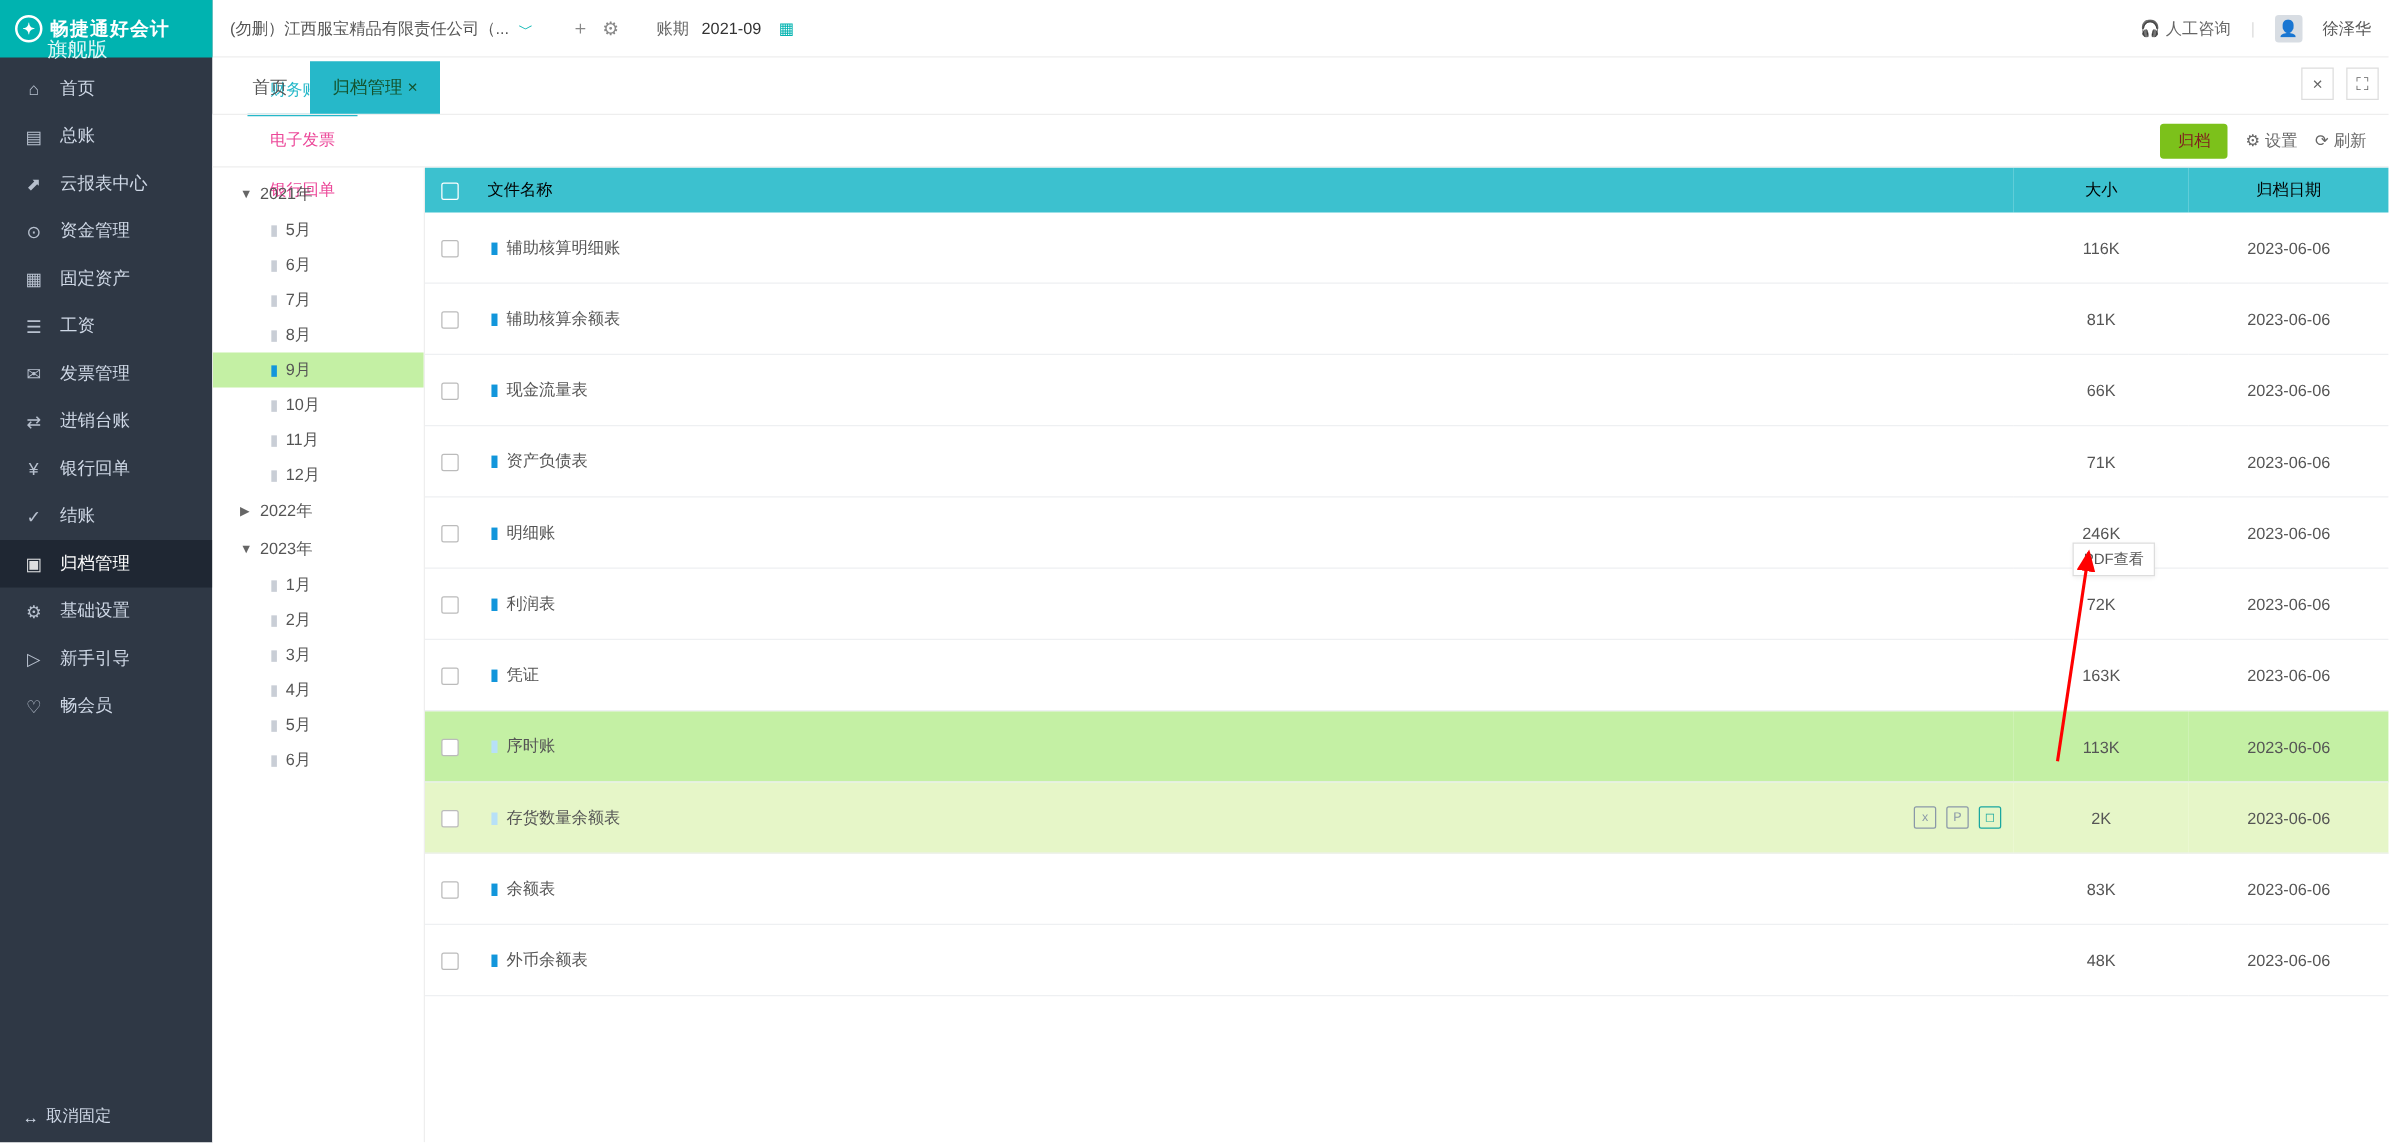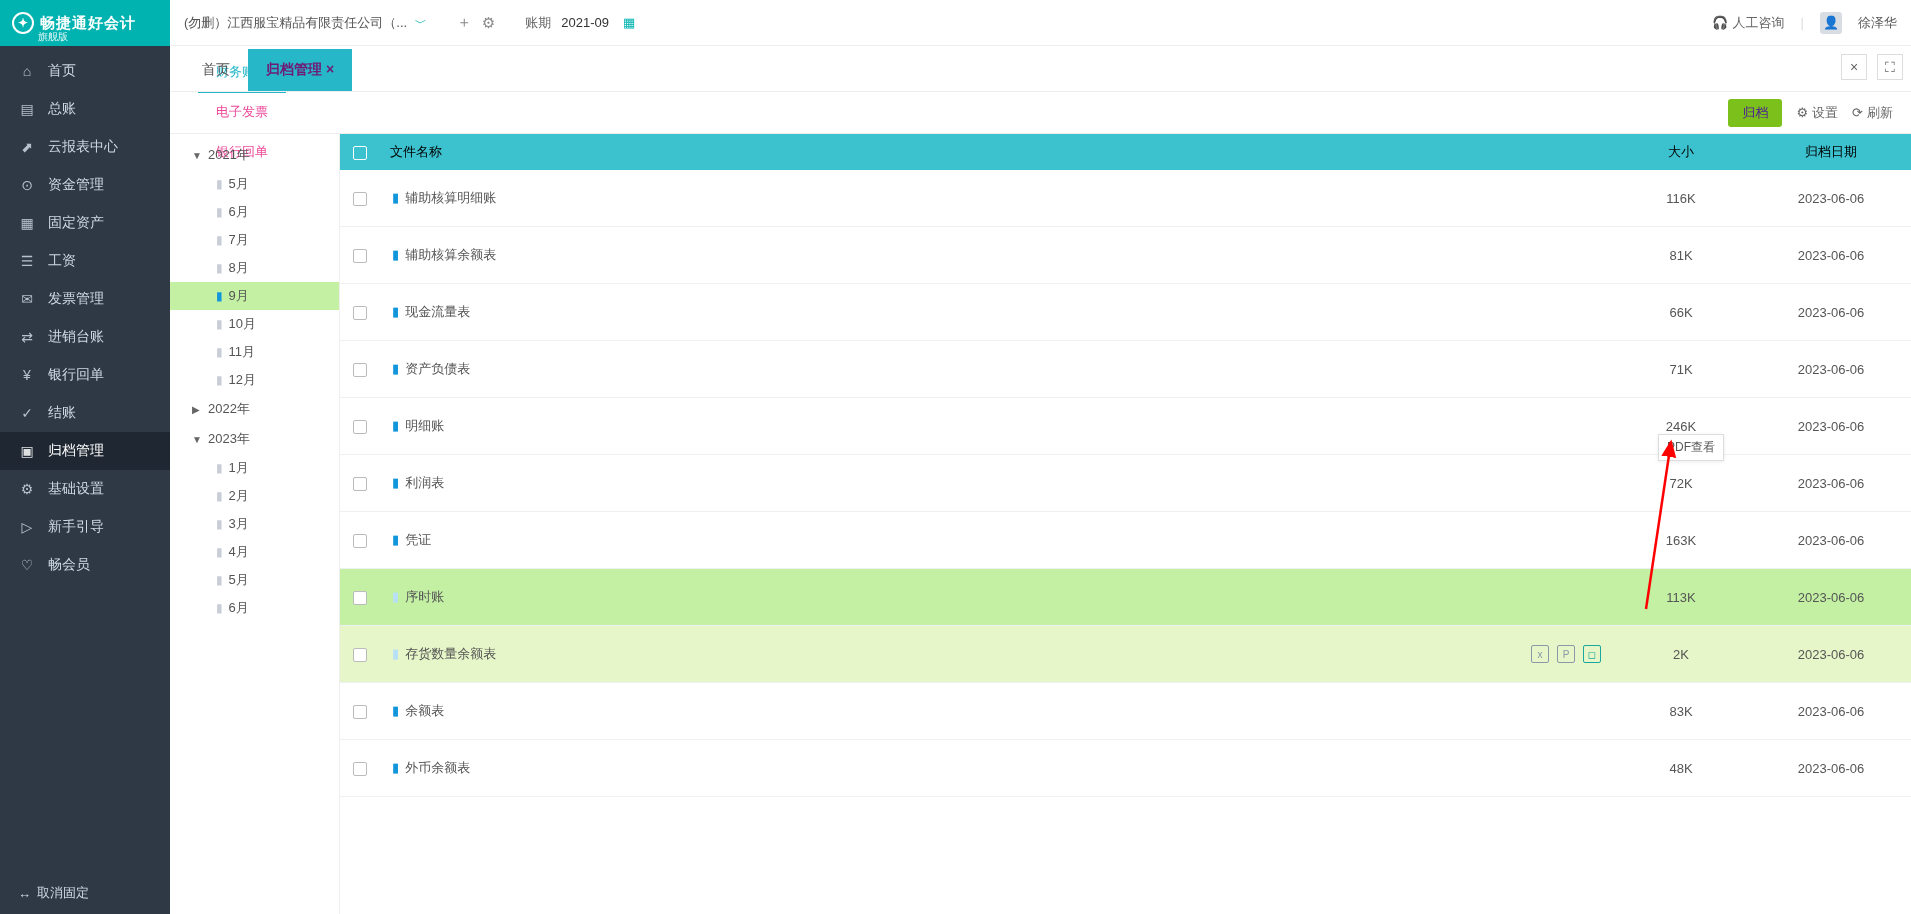--- a/index.html
+++ b/index.html
@@ -4,21 +4,21 @@
 <style>
 * { margin:0; padding:0; box-sizing:border-box; font-family:"Microsoft YaHei","PingFang SC",Arial,sans-serif; }
 body { background:#fff; color:#333; font-size:13px; overflow:hidden; }
 .app { display:flex; height:914px; width:1911px; transform-origin:top left; }
 
 
 .sidebar { width:170px; background:#2f3845; color:#cfd8e6; display:flex; flex-direction:column; }
 .logo-bar { height:46px; background:#00b3b0; color:#fff; display:flex; align-items:center; padding:0 12px; gap:6px; }
 .logo-icon { width:22px; height:22px; border:2px solid #fff; border-radius:50%; position:relative; display:flex; align-items:center; justify-content:center; font-size:12px; font-weight:bold;}
 .logo-text { font-size:15px; font-weight:bold; letter-spacing:1px; }
-.logo-sub { font-size:10px; position:absolute; top:30px; left:38px; color:#e0f7f6; }
+.logo-sub { font-size:16px; position:absolute; top:30px; left:38px; color:#e0f7f6; }
 .nav { flex:1; padding-top:6px; }
 .nav-item { display:flex; align-items:center; gap:12px; padding:10px 18px; cursor:pointer; font-size:14px; color:#cfd8e6; }
 .nav-item.active { background:#1f2733; color:#fff; }
 .nav-item .ni-icon { width:18px; text-align:center; opacity:.85; }
 .sidebar-footer { padding:12px 18px; font-size:13px; color:#cfd8e6; display:flex; align-items:center; gap:6px; cursor:pointer; }
 
 
 .main { flex:1; display:flex; flex-direction:column; background:#fff; }
 .topbar { height:46px; border-bottom:1px solid #eee; display:flex; align-items:center; padding:0 14px; gap:10px; color:#666; }
 .company { color:#555; }
@@ -28,34 +28,34 @@
 .period-label { margin-left:20px; }
 .period-val { color:#333; }
 .cal-icon { color:#00b3b0; margin-left:4px; }
 .topbar-right { margin-left:auto; display:flex; align-items:center; gap:16px; }
 .help { display:flex; align-items:center; gap:4px; cursor:pointer; color:#666; }
 .avatar { width:22px; height:22px; background:#d8dde3; border-radius:3px; display:flex; align-items:center; justify-content:center; color:#fff; font-size:13px;}
 .username { color:#555; }
 
 .tabs-bar { height:46px; display:flex; align-items:flex-end; padding-left:14px; border-bottom:1px solid #eee; position:relative; }
 .page-tab { padding:12px 18px 12px; color:#555; cursor:pointer; font-size:14px; }
-.page-tab.active { background:#26b8c9; color:#701a75;font-weight:bold; }
+.page-tab.active { background:#26b8c9; color:#14532d; }
 .page-tab .close-x { margin-left:4px; }
 .tabs-right { position:absolute; right:8px; top:8px; display:flex; gap:10px; }
 .tabs-right span { width:26px; height:26px; border:1px solid #ddd; display:flex; align-items:center; justify-content:center; color:#666; cursor:pointer; font-size:14px;}
 
 .content { flex:1; display:flex; background:#fff; }
 
 
 .content-inner { flex:1; display:flex; flex-direction:column; }
 .subtab-row { height:42px; display:flex; align-items:center; border-bottom:1px solid #eee; padding:0 18px 0 28px; }
 .subtab { padding:10px 18px; color:#ec4899; cursor:pointer; border-bottom:2px solid transparent; font-size:13px; }
 .subtab.active { color:#26b8c9; border-bottom-color:#26b8c9; }
 .toolbar { margin-left:auto; display:flex; align-items:center; gap:14px; }
-.btn-primary { background:#7cc11b; color:#4c1d95; padding:5px 14px; border-radius:3px; cursor:pointer; font-size:13px; }
+.btn-primary { background:#7cc11b; color:#7f1d1d; padding:5px 14px; border-radius:3px; cursor:pointer; font-size:13px; }
 .tool-link { color:#666; cursor:pointer; display:flex; align-items:center; gap:4px; font-size:13px;}
 
 .body-row { flex:1; display:flex; overflow:hidden; }
 
 
 .tree { width:170px; border-right:1px solid #eee; padding:6px 0; overflow:auto; color:#555; font-size:13px; }
 .tree-year { padding:6px 10px 6px 22px; cursor:pointer; display:flex; align-items:center; gap:6px; }
 .tree-year .caret { font-size:10px; color:#666; width:10px; }
 .tree-month { padding:5px 10px 5px 46px; cursor:pointer; display:flex; align-items:center; gap:6px; }
 .tree-month .folder { color:#c9ced6; font-size:12px; }

